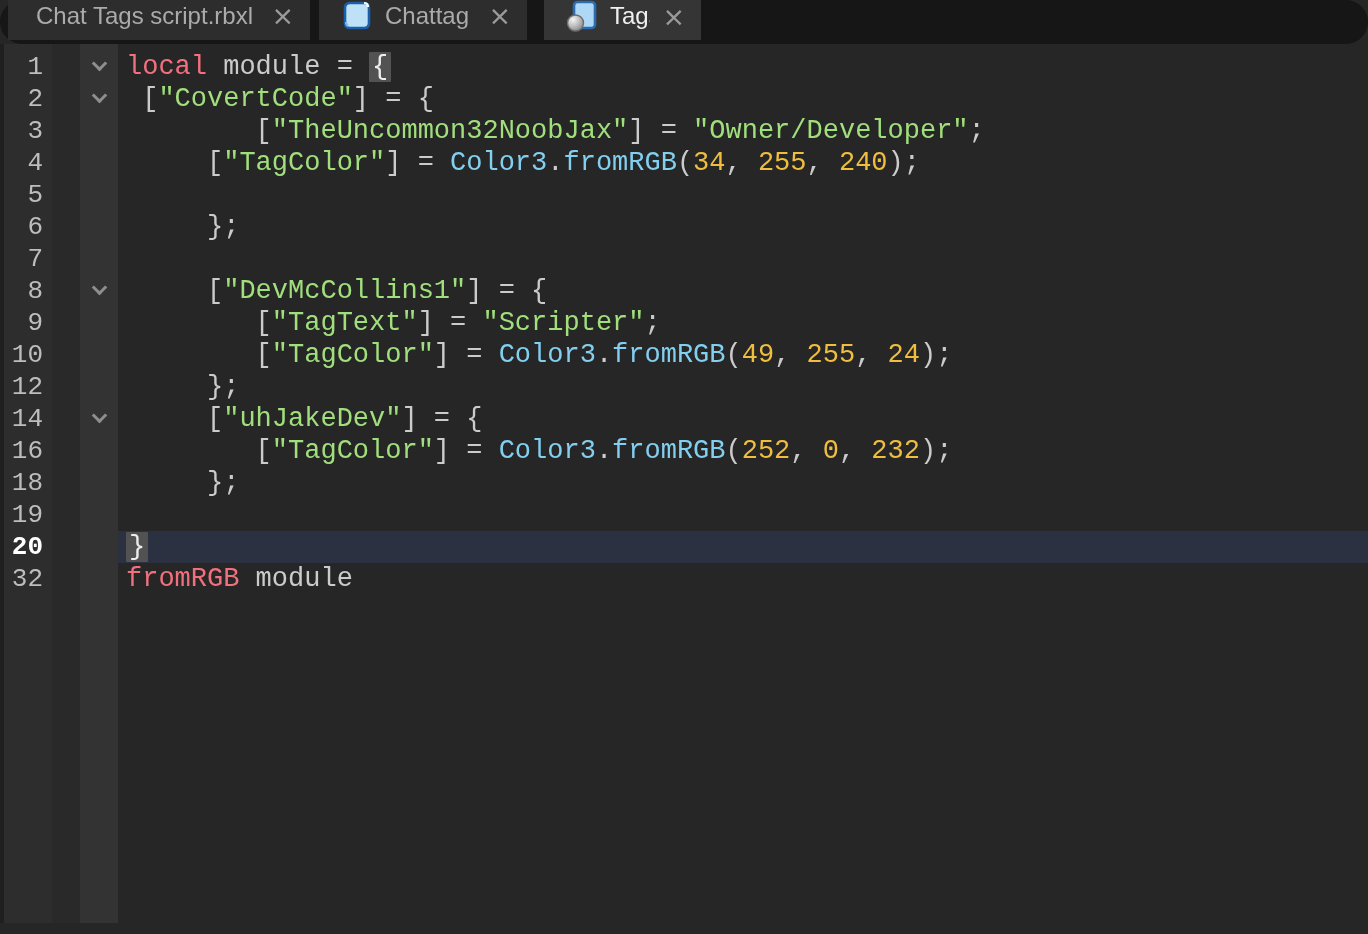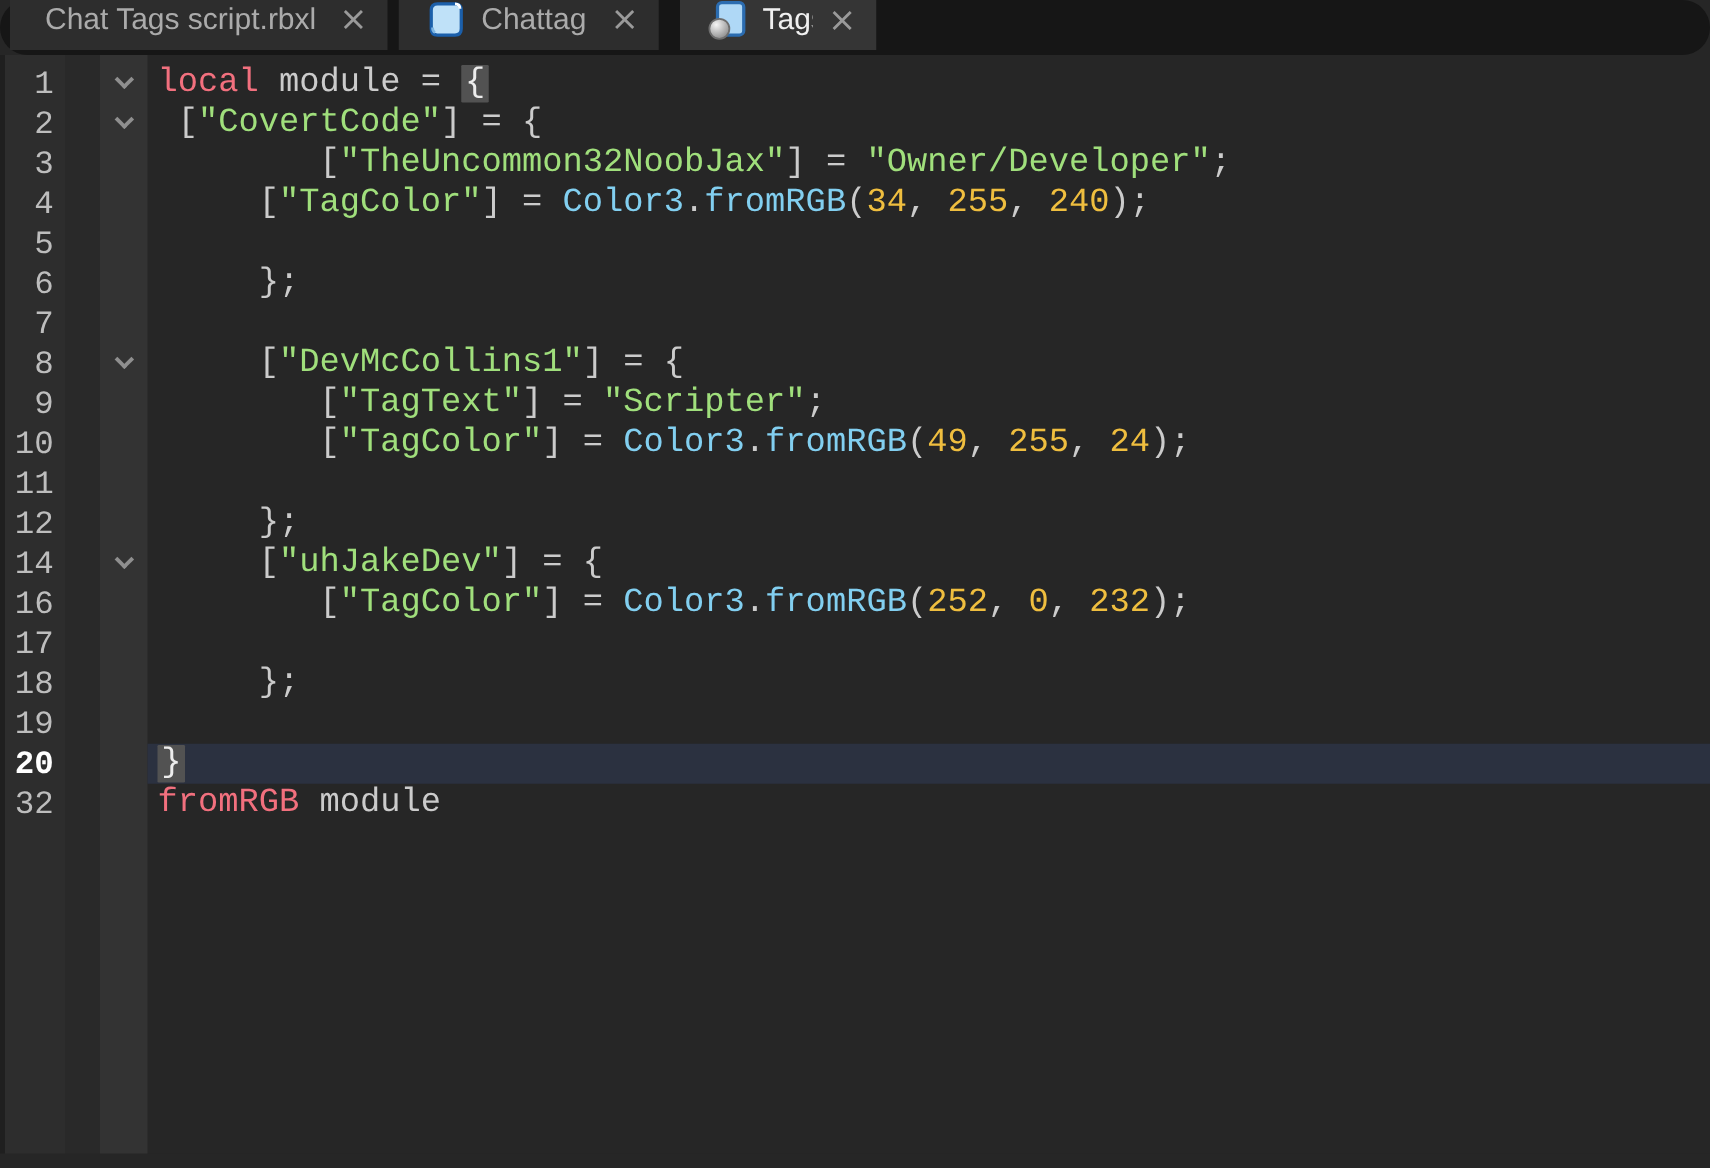--- a/index.html
+++ b/index.html
@@ -167,50 +167,38 @@
         <div class="fcell"></div>
         <div class="code"><span class="tok-pl">        [</span><span class="tok-str">"TagText"</span><span class="tok-pl">] = </span><span class="tok-str">"Scripter"</span><span class="tok-pl">;</span></div>
       </div>
       <div class="row">
         <div class="num">10</div>
         <div class="gcell"></div>
         <div class="fcell"></div>
         <div class="code"><span class="tok-pl">        [</span><span class="tok-str">"TagColor"</span><span class="tok-pl">] = </span><span class="tok-bi">Color3</span><span class="tok-pl">.</span><span class="tok-bi">fromRGB</span><span class="tok-pl">(</span><span class="tok-num">49</span><span class="tok-pl">, </span><span class="tok-num">255</span><span class="tok-pl">, </span><span class="tok-num">24</span><span class="tok-pl">);</span></div>
       </div>
       <div class="row">
-        <div class="num">11</div>
-        <div class="gcell"></div>
-        <div class="fcell"></div>
-        <div class="code"></div>
-      </div>
-      <div class="row">
         <div class="num">12</div>
         <div class="gcell"></div>
         <div class="fcell"></div>
         <div class="code"><span class="tok-pl">     };</span></div>
       </div>
       <div class="row">
         <div class="num">14</div>
         <div class="gcell"></div>
         <div class="fcell">
           <span class="chev"></span>
         </div>
         <div class="code"><span class="tok-pl">     [</span><span class="tok-str">"uhJakeDev"</span><span class="tok-pl">] = {</span></div>
       </div>
       <div class="row">
         <div class="num">16</div>
         <div class="gcell"></div>
         <div class="fcell"></div>
         <div class="code"><span class="tok-pl">        [</span><span class="tok-str">"TagColor"</span><span class="tok-pl">] = </span><span class="tok-bi">Color3</span><span class="tok-pl">.</span><span class="tok-bi">fromRGB</span><span class="tok-pl">(</span><span class="tok-num">252</span><span class="tok-pl">, </span><span class="tok-num">0</span><span class="tok-pl">, </span><span class="tok-num">232</span><span class="tok-pl">);</span></div>
-      </div>
-      <div class="row">
-        <div class="num">17</div>
-        <div class="gcell"></div>
-        <div class="fcell"></div>
-        <div class="code"></div>
       </div>
       <div class="row">
         <div class="num">18</div>
         <div class="gcell"></div>
         <div class="fcell"></div>
         <div class="code"><span class="tok-pl">     };</span></div>
       </div>
       <div class="row">
         <div class="num">19</div>
         <div class="gcell"></div>

